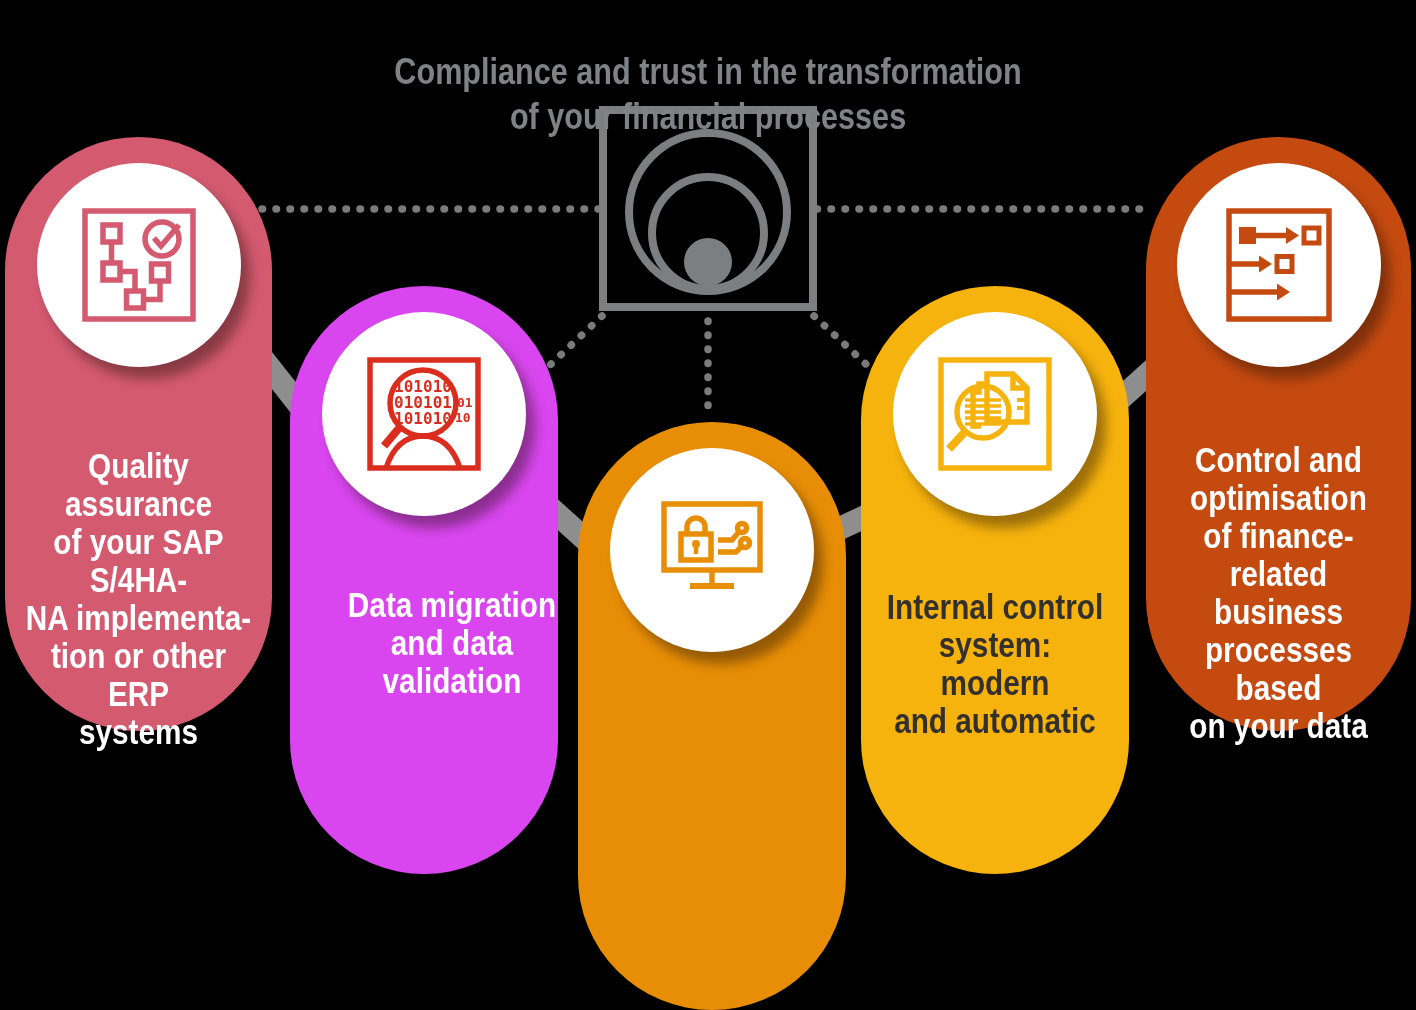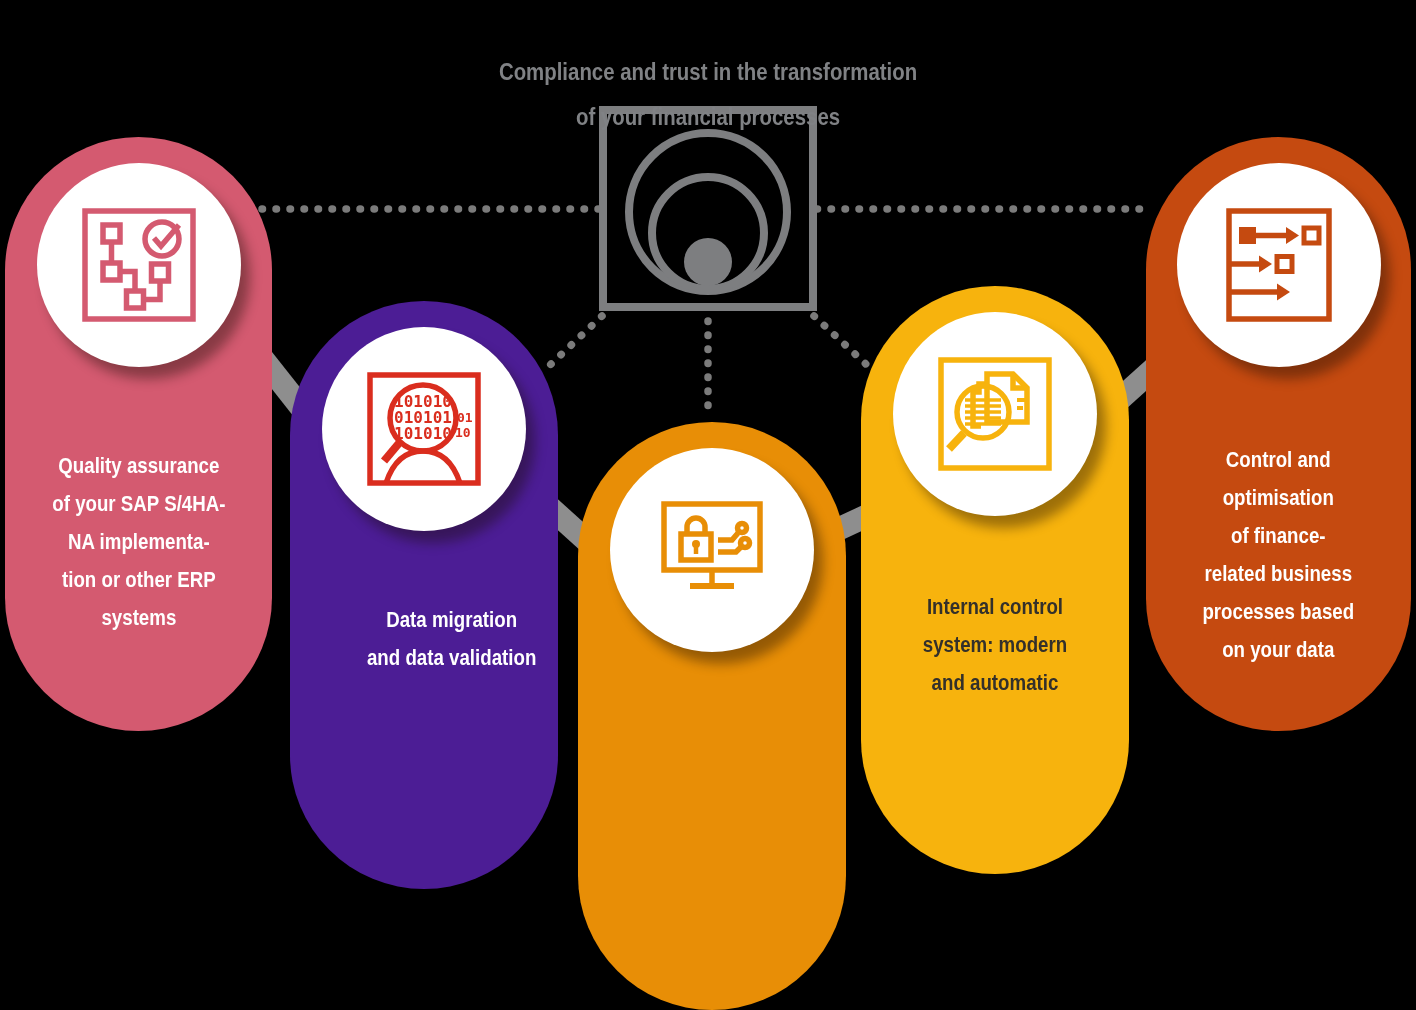--- a/index.html
+++ b/index.html
@@ -2,35 +2,35 @@
 <html><head>
 <meta charset="utf-8">
 <style>
   html,body{margin:0;padding:0;background:#000;}
   .canvas{
     position:relative;width:1416px;height:1010px;background:#000;overflow:hidden;
     font-family:"Liberation Sans","DejaVu Sans",sans-serif;
   }
   .title{
     position:absolute;top:4px;left:0;width:100%;text-align:center;
-    font-size:24px;line-height:45px;font-weight:bold;white-space:pre-line;
+    font-size:36px;line-height:45px;font-weight:bold;white-space:pre-line;
     letter-spacing:0px;
   }
   .condensed{display:inline-block;transform:scaleX(0.85);transform-origin:50% 0;}
   .layer{position:absolute;left:0;top:0;width:1416px;height:1010px;}
   .pill{position:absolute;border-radius:134px;z-index:2;}
   .pill-circle{
     position:absolute;left:50%;transform:translateX(-50%);top:26px;
     width:204px;height:204px;border-radius:50%;background:#fff;
     box-shadow:9px 12px 12px rgba(25,12,5,0.40);
     display:flex;align-items:center;justify-content:center;
   }
   .pill-label{
     position:absolute;left:0;width:100%;text-align:center;
-    font-weight:bold;font-size:22px;line-height:38px;white-space:pre-line;
+    font-weight:bold;font-size:35px;line-height:38px;white-space:pre-line;
   }
   .icon-svg{display:block;}
   .icon-svg *{vector-effect:non-scaling-stroke;}
 </style>
 </head>
 <body>
 
 <div class="canvas">
 
   <svg class="layer" viewBox="0 0 1416 1010" style="z-index:1">
@@ -80,21 +80,21 @@
     </div>
     <div class="pill-label" style="top: 272px; color: rgb(255, 255, 255);">
       <span class="condensed">Quality assurance
 of your SAP S/4HA-
 NA implementa-
 tion or other ERP
 systems</span>
     </div>
   </div>
 
-  <div class="pill" style="left: 290px; top: 301px; width: 268px; height: 588px; background: #4c1d95;">
+  <div class="pill" style="left: 290px; top: 286px; width: 268px; height: 588px; background: #d946ef;">
     <div class="pill-circle" style="color: rgb(218, 45, 30);">
       <svg class="icon-svg" width="128" height="128" viewBox="0 0 128 128" fill="none" stroke="currentColor" stroke-width="5.5">
         <defs>
             <clipPath id="lensClip">
               <circle cx="63" cy="53" r="33"></circle>
             </clipPath>
           </defs>
         <rect x="10" y="10" width="108" height="108"></rect>
         <g clip-path="url(#lensClip)" stroke="none" fill="currentColor" font-family="DejaVu Sans Mono, monospace" font-weight="bold" font-size="16" text-anchor="middle">
           <text x="63" y="42">101010</text>

